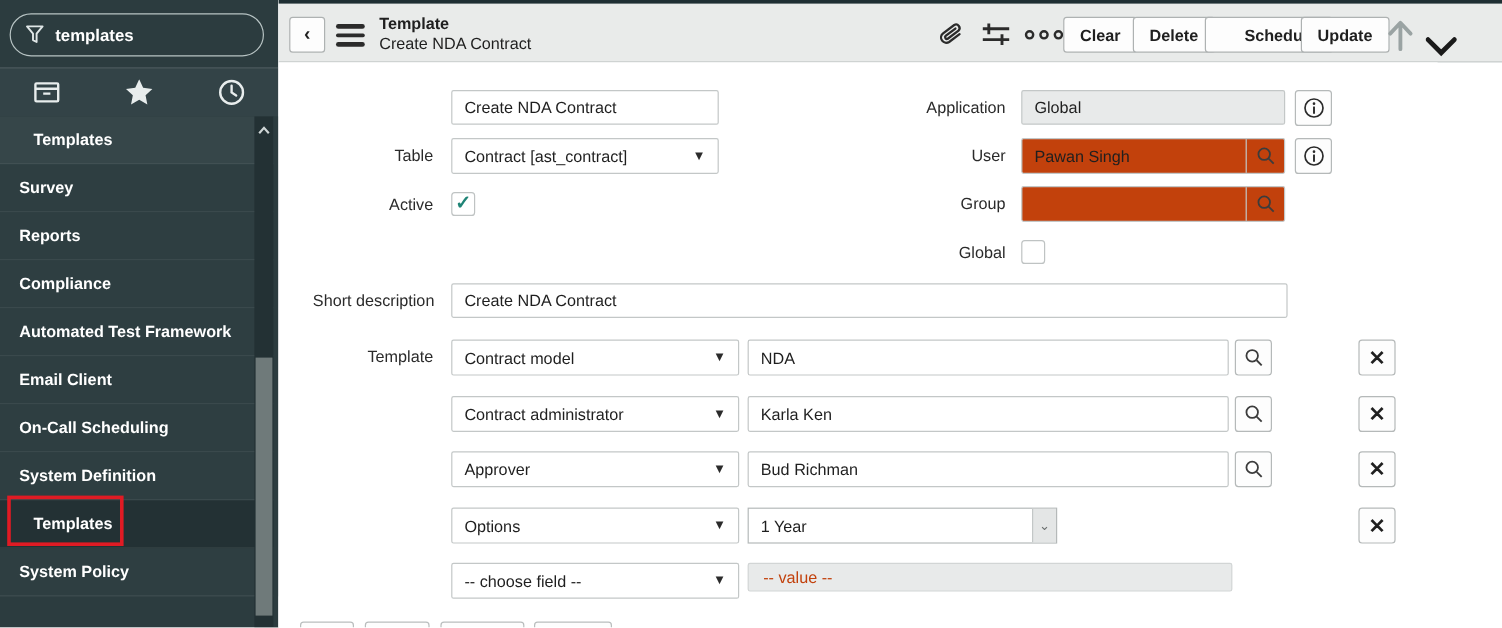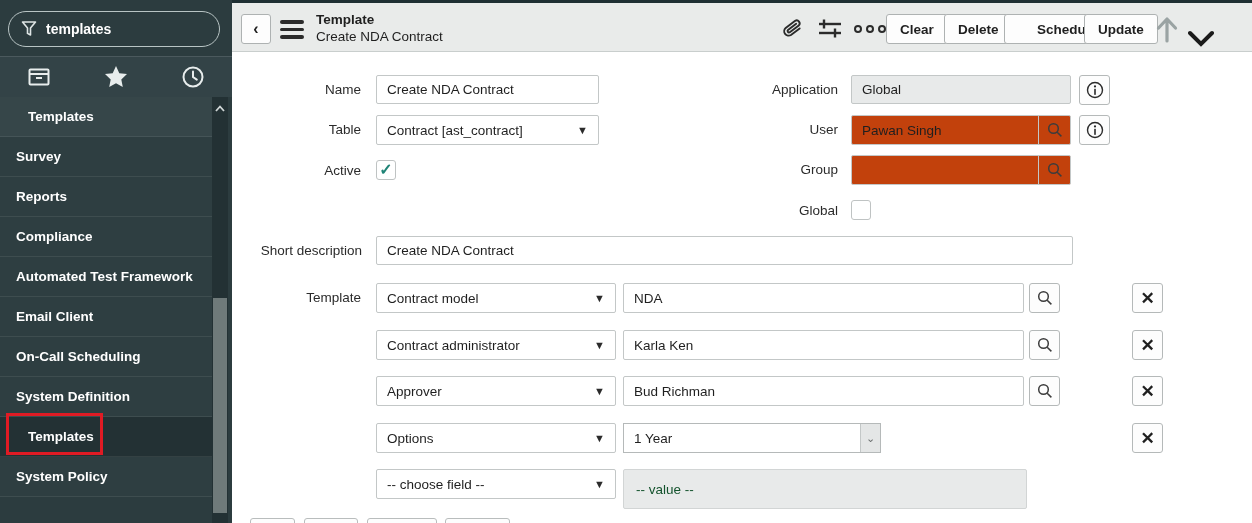--- a/index.html
+++ b/index.html
@@ -75,22 +75,22 @@
   .refgroup .seg-search { width:32px; border-left:1px solid #c3c7c7; display:flex; align-items:center;
                           justify-content:center; cursor:pointer; }
   .cb { position:absolute; width:20px; height:20px; background:#fff; border:1px solid #bfc3c3;
         border-radius:3px; cursor:pointer; display:flex; align-items:center; justify-content:center; }
   .cb.checked::after { content:"\2713"; color:#1f8476; font-size:16px; font-weight:700; margin-top:-2px; }
   .sel { position:absolute; height:30px; border:1px solid #b5b9b9; background:#fff; display:flex;
          align-items:stretch; font-size:13.5px; color:#1f1f1f; cursor:pointer; }
   .sel .sval { flex:1; display:flex; align-items:center; padding:0 10px; }
   .sel .schev { width:20px; background:#e4e6e6; border-left:1px solid #c3c7c7; display:flex;
                 align-items:center; justify-content:center; color:#6b6f6f; font-size:11px; }
-  .ph-value { position:absolute; height:40px; background:#e8eaea; border:1px solid #d2d5d5; border-radius:2px;
-              font-size:13.5px; color:#14532d; display:flex; align-items:center; padding:0 12px; }
+  .ph-value { position:absolute; height:24px; background:#e8eaea; border:1px solid #d2d5d5; border-radius:2px;
+              font-size:13.5px; color:#c2410c; display:flex; align-items:center; padding:0 12px; }
   .xbtn { position:absolute; width:31px; height:30px; background:#fdfdfd; border:1px solid #b5b9b9;
           border-radius:3px; color:#1f1f1f; font-size:17px; font-weight:700; display:flex;
           align-items:center; justify-content:center; cursor:pointer; }
   .footer-btn { position:absolute; top:466px; height:20px; background:#fdfdfd;
                 border:1px solid #b9bdbd; border-radius:3px; cursor:pointer; }
   svg { display:block; }
 </style>
 </head>
 <body>
 
@@ -233,21 +233,20 @@
       </span>
       <span class="down-partial" style="left:956px;">
         <svg width="26" height="20" viewBox="0 0 26 20">
           <path d="M2 4l11 11L24 4" fill="none" stroke="#1a1a1a" stroke-width="4" stroke-linecap="round"></path>
         </svg>
       </span>
     </div>
 
     <div class="form">
 
-      <div class="fl" style="top:23px; left:0; width:129px;">Name</div>
       <input class="inp" style="top: 23px; left: 144px; width: 223px;" type="text" value="Create NDA Contract">
 
       <div class="fl" style="top:63px; left:0; width:129px;">Table</div>
       <div class="dd" style="top:63px; left:144px; width:223px;">
         <span class="ddlabel">Contract [ast_contract]</span>
         <span class="caret">▼</span>
       </div>
 
       <div class="fl" style="top:104px; left:0; width:129px;">Active</div>
       <div class="cb checked" style="top:108px; left:144px;"></div>

